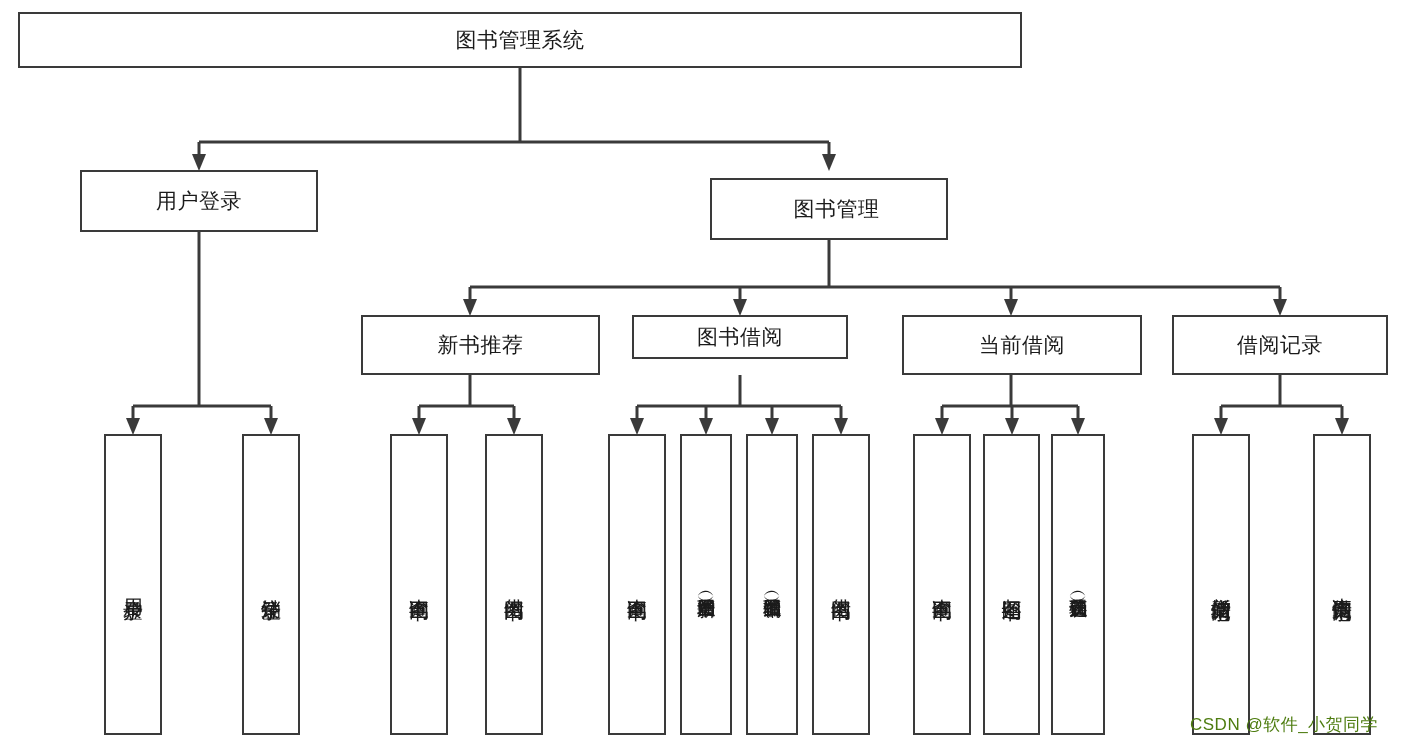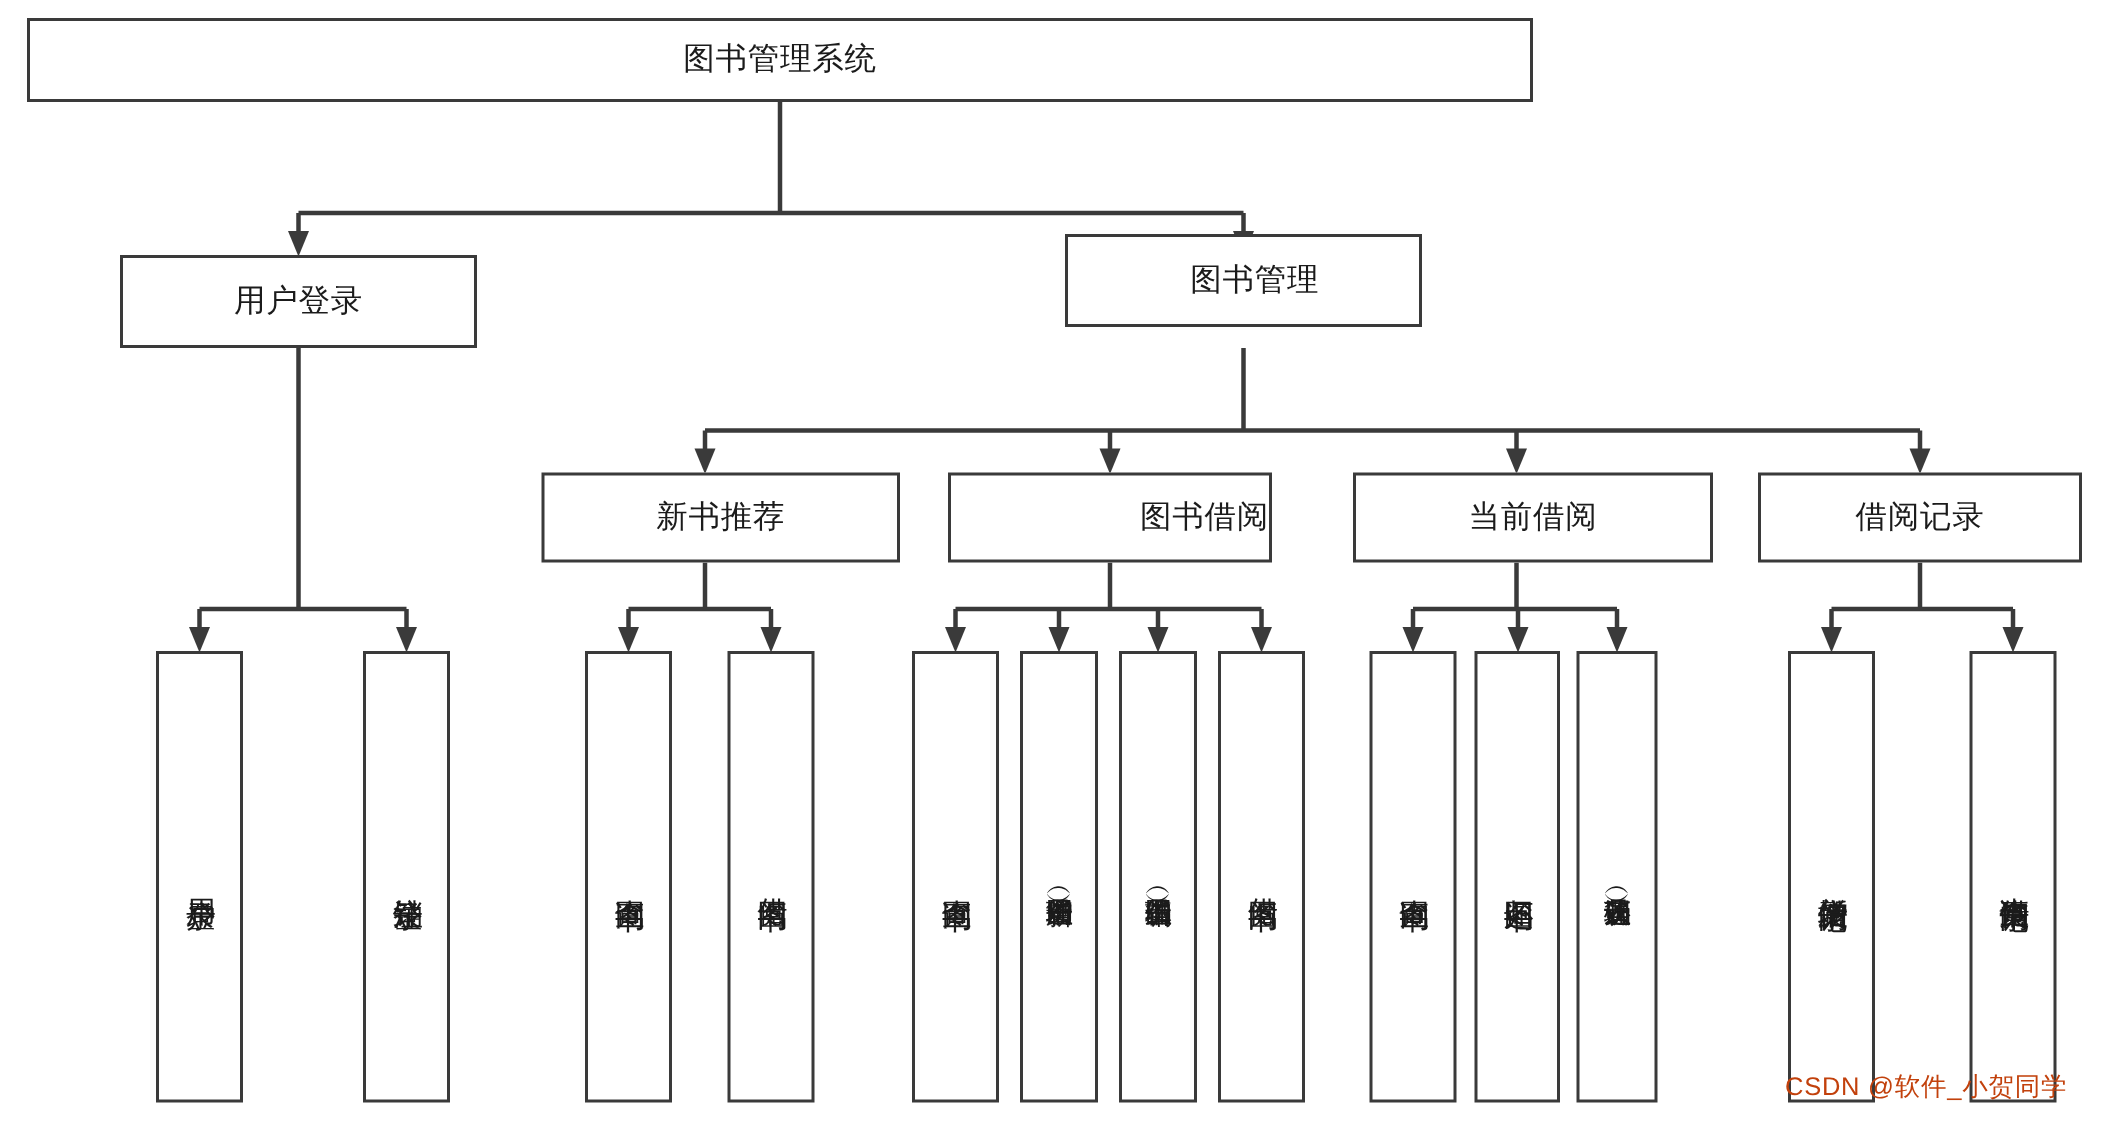--- a/index.html
+++ b/index.html
@@ -64,21 +64,21 @@
     top: 0;
     width: 1405px;
     height: 747px;
     pointer-events: none;
   }
   .watermark {
     position: absolute;
     left: 1190px;
     top: 713px;
     font-size: 17px;
-    color: #c2410c;
+    color: #4d7c0f;
     white-space: nowrap;
     letter-spacing: 0.5px;
   }
 </style>
 </head>
 <body>
 
 <div id="diagram-root">
   <svg id="connectors" viewBox="0 0 1405 747">
       <path d="M 520 68 L 520 142" stroke="#3a3a3a" stroke-width="3" fill="none"></path>
@@ -134,27 +134,27 @@
       <path d="M 1342 406 L 1342 421" stroke="#3a3a3a" stroke-width="3" fill="none"></path>
       <polygon points="1335,418 1349,418 1342,435" fill="#3a3a3a"></polygon>
     </svg>
   <div id="node-layer">
       <div class="node-box horizontal" id="node-root" style="left: 18px; top: 12px; width: 1004px; height: 56px;">
         <span class="node-label">图书管理系统</span>
       </div>
       <div class="node-box horizontal" id="node-user-login" style="left: 80px; top: 170px; width: 238px; height: 62px;">
         <span class="node-label">用户登录</span>
       </div>
-      <div class="node-box horizontal" id="node-book-manage" style="left: 710px; top: 156px; width: 238px; height: 62px; padding-left: 15px;">
+      <div class="node-box horizontal" id="node-book-manage" style="left: 710px; top: 178px; width: 238px; height: 62px; padding-left: 15px;">
         <span class="node-label">图书管理</span>
       </div>
       <div class="node-box horizontal" id="node-new-book-recommend" style="left: 361px; top: 315px; width: 239px; height: 60px;">
         <span class="node-label">新书推荐</span>
       </div>
-      <div class="node-box horizontal" id="node-book-borrow" style="left: 632px; top: 315px; width: 216px; height: 60px; justify-content: flex-end;">
+      <div class="node-box horizontal" id="node-book-borrow" style="left: 632px; top: 315px; width: 216px; height: 44px;">
         <span class="node-label">图书借阅</span>
       </div>
       <div class="node-box horizontal" id="node-current-borrow" style="left: 902px; top: 315px; width: 240px; height: 60px;">
         <span class="node-label">当前借阅</span>
       </div>
       <div class="node-box horizontal" id="node-borrow-record" style="left: 1172px; top: 315px; width: 216px; height: 60px;">
         <span class="node-label">借阅记录</span>
       </div>
       <div class="node-box vertical" id="node-leaf-user-login" style="left: 104px; top: 434px; width: 58px; height: 301px;">
         <span class="node-label">用户登录</span>

